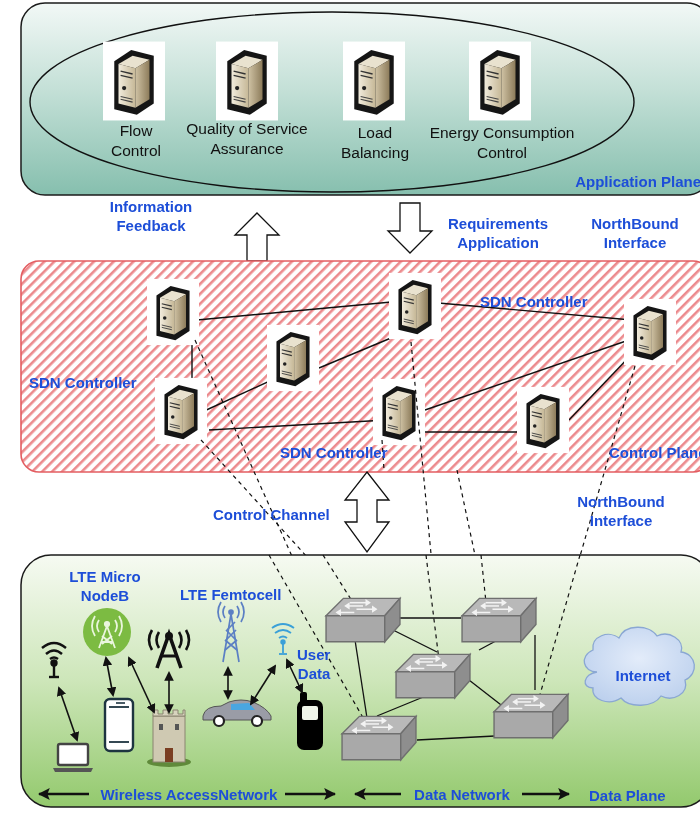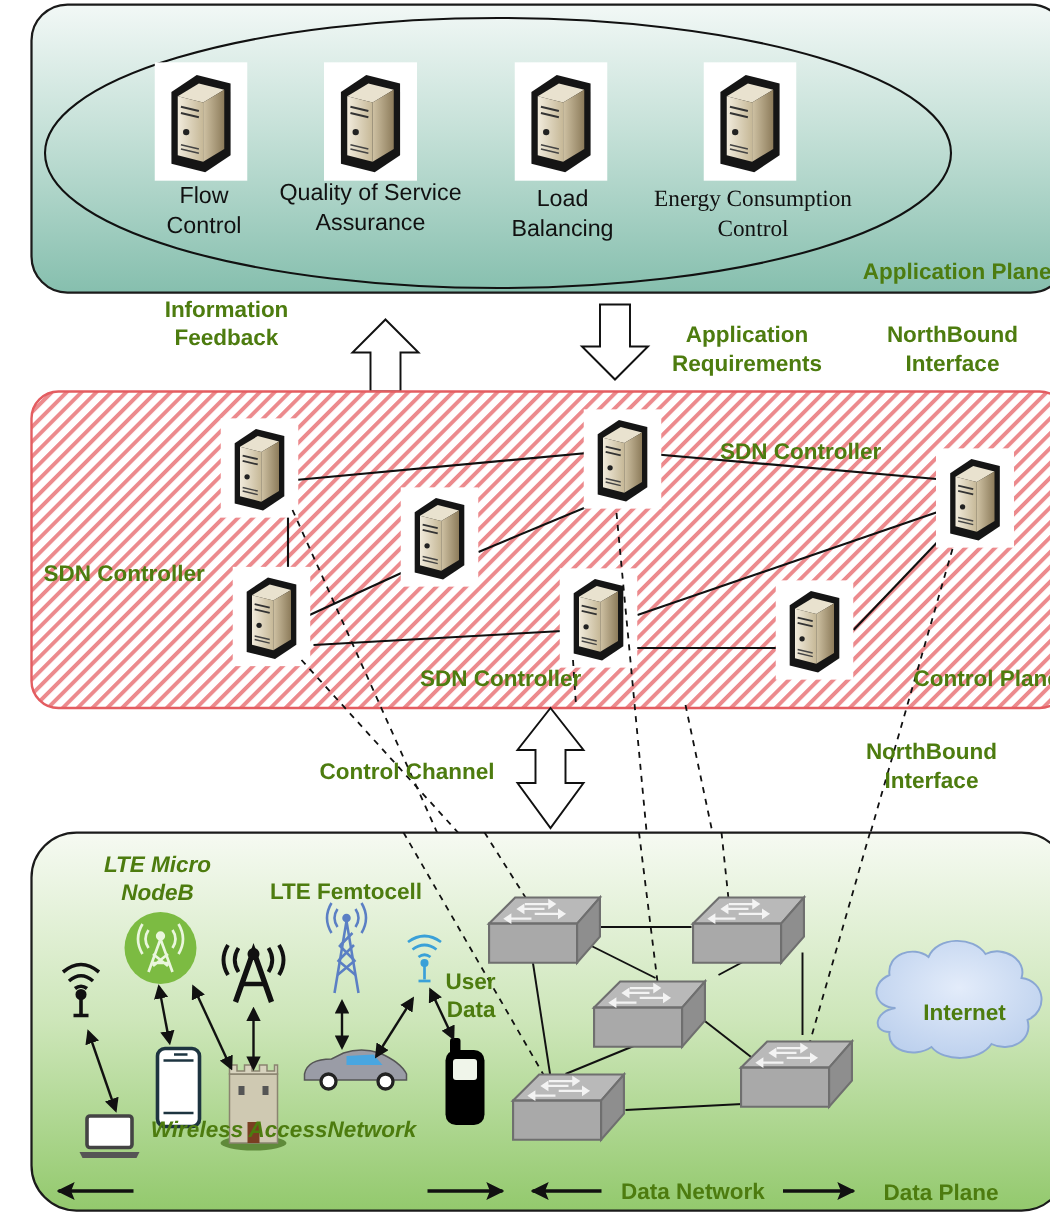--- a/index.html
+++ b/index.html
@@ -1,18 +1,18 @@
 <!DOCTYPE html>
 <html><head>
 <meta charset="utf-8">
 <style>
   html,body{margin:0;padding:0;background:#ffffff;}
   body{width:700px;height:813px;position:relative;overflow:hidden;font-family:"Liberation Sans",sans-serif;}
   #stage{position:absolute;left:0;top:0;width:700px;height:733px;margin-left:17px;}
-  .lbl{position:absolute;font-weight:bold;color:#4d7c0f;font-size:15px;line-height:19px;text-align:center;white-space:nowrap;}
+  .lbl{position:absolute;font-weight:bold;color:#1d4ed8;font-size:15px;line-height:19px;text-align:center;white-space:nowrap;}
   .lbl-n{position:absolute;font-weight:normal;color:#111;font-size:15.5px;line-height:20px;text-align:center;white-space:nowrap;}
 </style>
 </head>
 <body>
 
 <div id="stage">
 <svg width="700" height="813" viewBox="0 0 700 813" xmlns="http://www.w3.org/2000/svg">
   <defs>
     <linearGradient id="gApp" x1="0" y1="0" x2="0" y2="1">
       <stop offset="0" stop-color="#f2f8f6"></stop>
@@ -257,60 +257,60 @@
   <div>Control</div>
 </div>
 <div class="lbl-n" style="left:318px;top:123px;width:80px;">
   <div>Load</div>
   <div>Balancing</div>
 </div>
 <div class="lbl-n" style="left:160px;top:119px;width:140px;">
   <div>Quality of Service</div>
   <div>Assurance</div>
 </div>
-<div class="lbl-n" style="left:404px;top:123px;width:162px;font-family:Liberation Serif, serif;">
+<div class="lbl-n" style="left:404px;top:123px;width:162px;">
   <div>Energy Consumption</div>
   <div>Control</div>
 </div>
 <div class="lbl" style="left:538px;top:172px;width:146px;text-align:right;">Application Plane</div>
 
 
 <div class="lbl" style="left:78px;top:197px;width:112px;">
   <div>Information</div>
   <div>Feedback</div>
 </div>
 <div class="lbl" style="left:416px;top:214px;width:130px;">
+  <div>Requirements</div>
   <div>Application</div>
-  <div>Requirements</div>
 </div>
 <div class="lbl" style="left:568px;top:214px;width:100px;">
   <div>NorthBound</div>
   <div>Interface</div>
 </div>
 
 
 <div class="lbl" style="left:463px;top:292px;">SDN Controller</div>
 <div class="lbl" style="left:12px;top:373px;">SDN Controller</div>
 <div class="lbl" style="left:263px;top:443px;">SDN Controller</div>
 <div class="lbl" style="left:592px;top:443px;">Control Plane</div>
 
 
 <div class="lbl" style="left:196px;top:505px;">Control Channel</div>
 <div class="lbl" style="left:556px;top:492px;width:96px;">
   <div>NorthBound</div>
   <div>Interface</div>
 </div>
 
 
-<div class="lbl" style="left:46px;top:567px;width:84px;font-style:italic;">
+<div class="lbl" style="left:46px;top:567px;width:84px;">
   <div>LTE Micro</div>
   <div>NodeB</div>
 </div>
 <div class="lbl" style="left:163px;top:585px;">LTE Femtocell</div>
 <div class="lbl" style="left:280px;top:645px;text-align:right;">
   <div>User</div>
   <div>Data</div>
 </div>
 <div class="lbl" style="left:590px;top:666px;width:72px;">Internet</div>
-<div class="lbl" style="left:78px;top:744px;width:188px;font-style:italic;">Wireless AccessNetwork</div>
+<div class="lbl" style="left:78px;top:785px;width:188px;">Wireless AccessNetwork</div>
 <div class="lbl" style="left:388px;top:785px;width:114px;">Data Network</div>
 <div class="lbl" style="left:572px;top:786px;">Data Plane</div>
 </div>
 
 </body></html>

